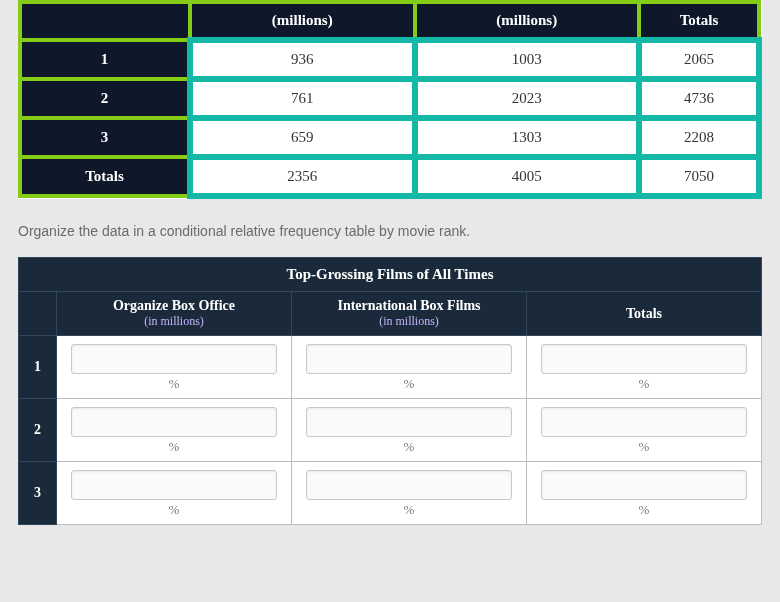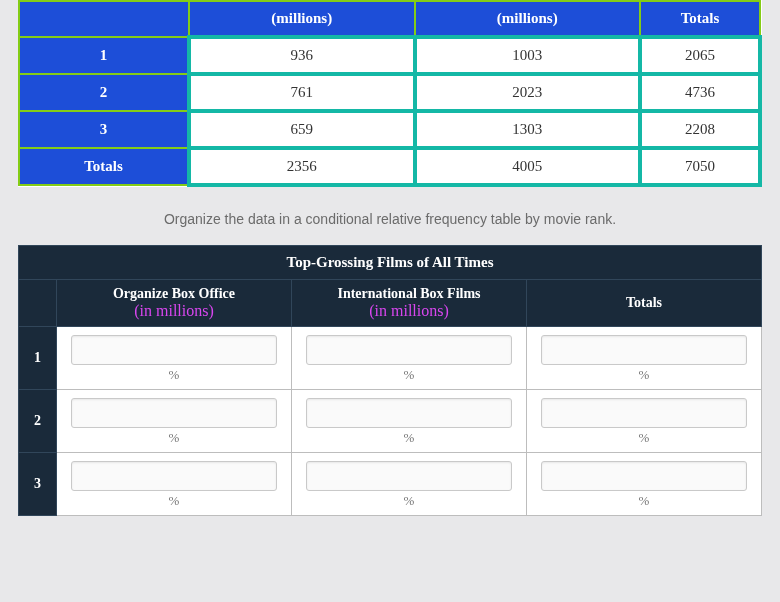--- a/index.html
+++ b/index.html
@@ -18,40 +18,39 @@
   }
 
   
   .data-table {
     border-collapse: collapse;
     width: 100%;
     background: #fff;
     table-layout: fixed;
   }
   .data-table th, .data-table td {
-    border: 4px solid #14b8a6;
+    border: 6px solid #14b8a6;
     padding: 8px 12px;
     text-align: center;
     font-size: 15px;
   }
   .data-table th.dark, .data-table td.dark {
-    background: #1d4ed8;
+    background: #0f172a;
     color: #fff;
     font-weight: bold;
-    border: 2px solid #84cc16;
+    border: 4px solid #84cc16;
   }
   .data-table .col-rank { width: 170px; }
   .data-table .col-totals { width: 120px; }
 
   .instruction {
     margin: 24px 0 18px 0;
     font-size: 14px;
     color: #6b6b6b;
     font-family: Arial, sans-serif;
-    text-align: center;
   }
 
   
   .freq-table {
     border-collapse: collapse;
     width: 100%;
     background: #fff;
     table-layout: fixed;
     border-radius: 6px;
   }
@@ -68,22 +67,22 @@
     font-size: 14px;
     padding: 6px 8px;
   }
   .freq-table th.title-row {
     font-size: 15px;
     padding: 8px;
   }
   .freq-table .sub {
     display: block;
     font-weight: normal;
-    font-size: 16px;
-    color: #d946ef;
+    font-size: 12px;
+    color: #c4b5fd;
   }
   .freq-table .col-rank2 { width: 38px; }
   .freq-table td.input-cell {
     padding: 8px 14px 2px 14px;
     background: #fff;
   }
   .freq-input {
     width: 100%;
     height: 30px;
     border: 1px solid #c9c9c9;

